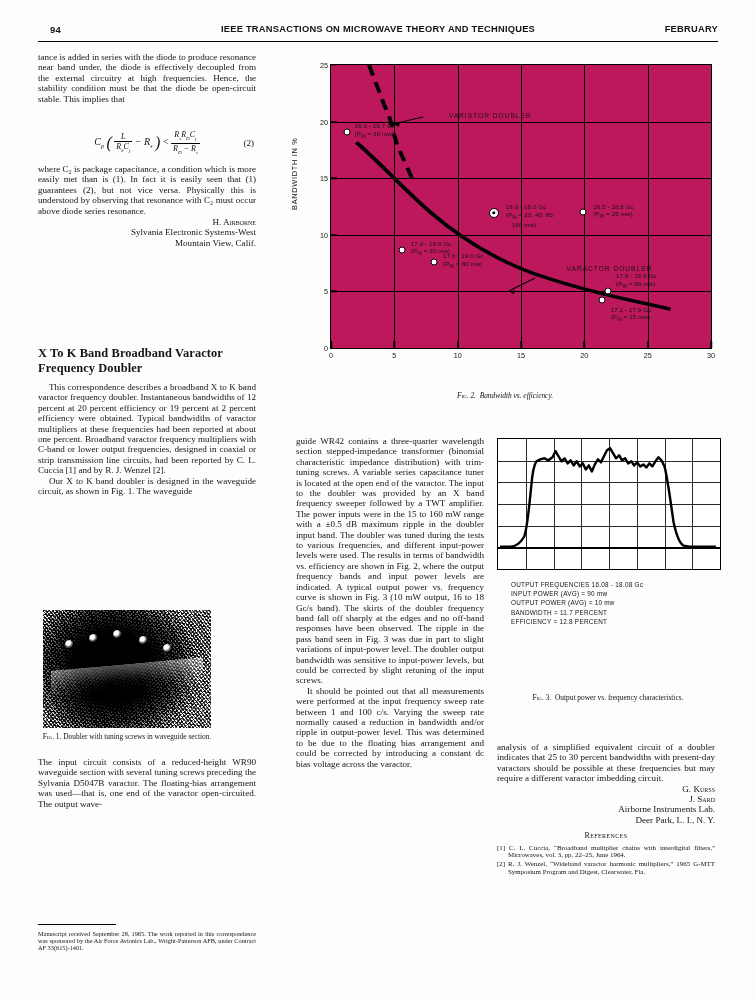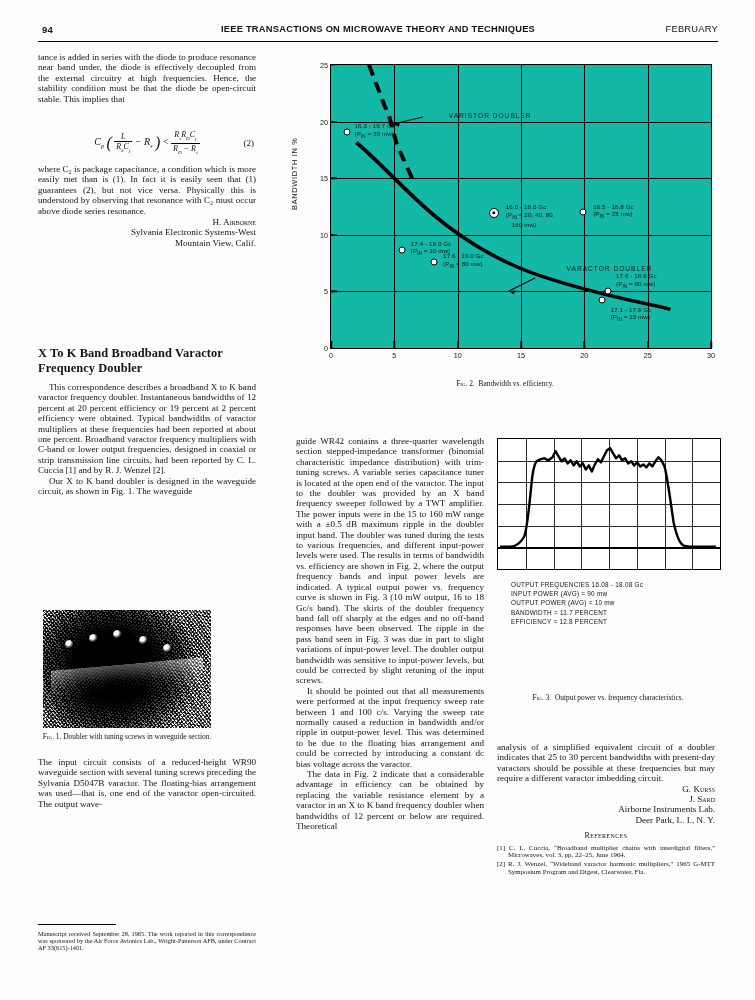--- a/index.html
+++ b/index.html
@@ -6,26 +6,26 @@
   body{
     width:755px;height:1000px;position:relative;overflow:hidden;
     font-family:"Liberation Serif",serif;
     color:#141414;
     -webkit-font-smoothing:none;
   }
   .page{position:absolute;inset:0;background:#fdfdfb;}
 
   
   .runhead{position:absolute;left:38px;top:24px;width:680px;height:14px;}
-  .runhead .pg{position:absolute;left:4px;top:0;font-family:"Liberation Sans",sans-serif;
+  .runhead .pg{position:absolute;left:12px;top:0;font-family:"Liberation Sans",sans-serif;
     font-weight:bold;font-size:9.5px;letter-spacing:.2px;}
   .runhead .mid{position:absolute;left:0;right:0;top:0;text-align:center;
     font-family:"Liberation Sans",sans-serif;font-weight:bold;font-size:9.3px;letter-spacing:.25px;}
   .runhead .rt{position:absolute;right:0;top:0;font-family:"Liberation Sans",sans-serif;
-    font-weight:normal;font-size:9.3px;letter-spacing:.25px;}
+    font-weight:bold;font-size:9.3px;letter-spacing:.25px;}
 
   
   .col{position:absolute;font-size:9.1px;line-height:10.4px;text-align:justify;
        text-justify:inter-word;hyphens:auto;}
   .col p{margin:0;}
   .col p.ind{text-indent:11px;}
   .sig{text-align:right;display:block;}
   .smallcaps{font-variant:small-caps;}
 
   h2.arttitle{font-family:"Liberation Serif",serif;font-weight:bold;font-size:12.4px;
@@ -43,21 +43,21 @@
   }
   .photo .screw{position:absolute;width:9px;height:9px;border-radius:50%;
     background:radial-gradient(circle at 35% 32%,#fff 0 22%,#888 45%,#111 78%);opacity:.85;}
   .cap{position:absolute;font-size:7.4px;line-height:8.6px;text-align:center;
        font-family:"Liberation Serif",serif;}
   .cap .fnum{font-variant:small-caps;}
 
   
   .fig2{position:absolute;left:296px;top:60px;width:420px;height:315px;}
   .f2plot{position:absolute;left:34px;top:4px;right:4px;bottom:26px;
-    border:1.6px solid #000;background:#14b8a6;}
+    border:1.6px solid #000;background:#be185d;}
   .gl{position:absolute;background:#000;}
   .gl.h{left:0;right:0;height:1px;}
   .gl.v{top:0;bottom:0;width:1px;}
   .ytick{position:absolute;right:100%;margin-right:3px;transform:translateY(-50%);
     font-family:"Liberation Sans",sans-serif;font-size:7.2px;white-space:nowrap;}
   .ytk{position:absolute;left:0;width:6px;height:1.4px;background:#000;transform:translateY(-50%);}
   .xtick{position:absolute;top:100%;margin-top:3px;transform:translateX(-50%);
     font-family:"Liberation Sans",sans-serif;font-size:7.2px;}
   .xtk{position:absolute;bottom:0;height:7px;width:1.5px;background:#000;transform:translateX(-50%);}
   .ylab{position:absolute;left:-6px;top:150px;transform:rotate(-90deg);transform-origin:left top;
@@ -262,29 +262,28 @@
 
       <div class="ann" style="left:73.6%;top:85%;">
         <span>17.1 - 17.9 Gc</span><br>
         <span>(P<sub>IN</sub> = 15 mw)</span>
       </div>
     </div>
 
     <div class="ylab">BANDWIDTH  IN  %</div>
   </div>
 
-  <div class="cap" style="left:330px;top:380px;width:350px;">
+  <div class="cap" style="left:330px;top:392px;width:350px;font-style:italic;">
     <span class="fnum">Fig. 2.</span>
     &nbsp;<span>Bandwidth vs. efficiency.</span>
   </div>
 
   <div class="col" style="left:296px;top:436px;width:188px;">
     <p>guide WR42 contains a three-quarter wavelength section stepped-impedance transformer (binomial characteristic impedance distribution) with trim-tuning screws. A variable series capacitance tuner is located at the open end of the varactor. The input to the doubler was provided by an X band frequency sweeper followed by a TWT amplifier. The power inputs were in the 15 to 160 mW range with a ±0.5 dB maximum ripple in the doubler input band. The doubler was tuned during the tests to various frequencies, and different input-power levels were used. The results in terms of bandwidth vs. efficiency are shown in Fig. 2, where the output frequency bands and input power levels are indicated. A typical output power vs. frequency curve is shown in Fig. 3 (10 mW output, 16 to 18 Gc/s band). The skirts of the doubler frequency band fall off sharply at the edges and no off-band responses have been observed. The ripple in the pass band seen in Fig. 3 was due in part to slight variations of input-power level. The doubler output bandwidth was sensitive to input-power levels, but could be corrected by slight retuning of the input screws.</p>
     <p class="ind">It should be pointed out that all measurements were performed at the input frequency sweep rate between 1 and 100 c/s. Varying the sweep rate normally caused a reduction in bandwidth and/or ripple in output-power level. This was determined to be due to the floating bias arrangement and could be corrected by introducing a constant dc bias voltage across the varactor.</p>
-    <p class="ind">The data in Fig. 2 indicate that a considerable advantage in efficiency can be obtained by replacing the variable resistance element by a varactor in an X to K band frequency doubler when bandwidths of 12 percent or below are required. Theoretical</p>
   </div>
 
   <div class="fig3">
     <div class="f3box">
 
       <div class="f3g" style="left:0;right:0;top:16.6%;height:1px;"></div>
       <div class="f3g" style="left:0;right:0;top:33.3%;height:1px;"></div>
       <div class="f3g" style="left:0;right:0;top:50%;height:1px;"></div>
       <div class="f3g" style="left:0;right:0;top:66.6%;height:1px;"></div>
       <div class="f3g" style="left:0;right:0;top:83.3%;height:1px;"></div>

